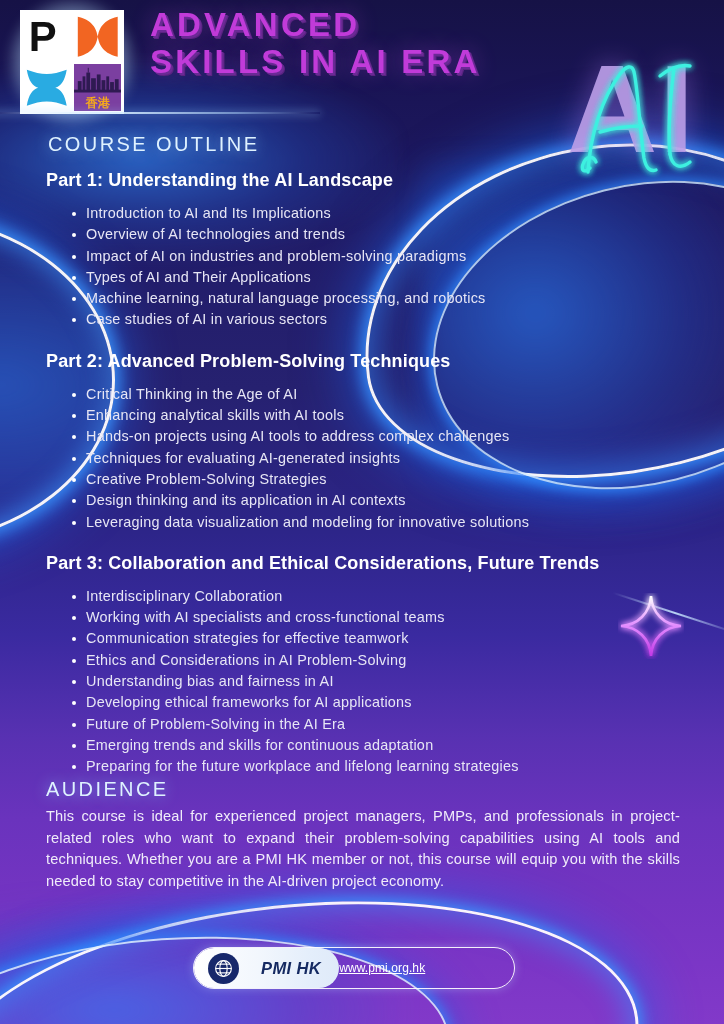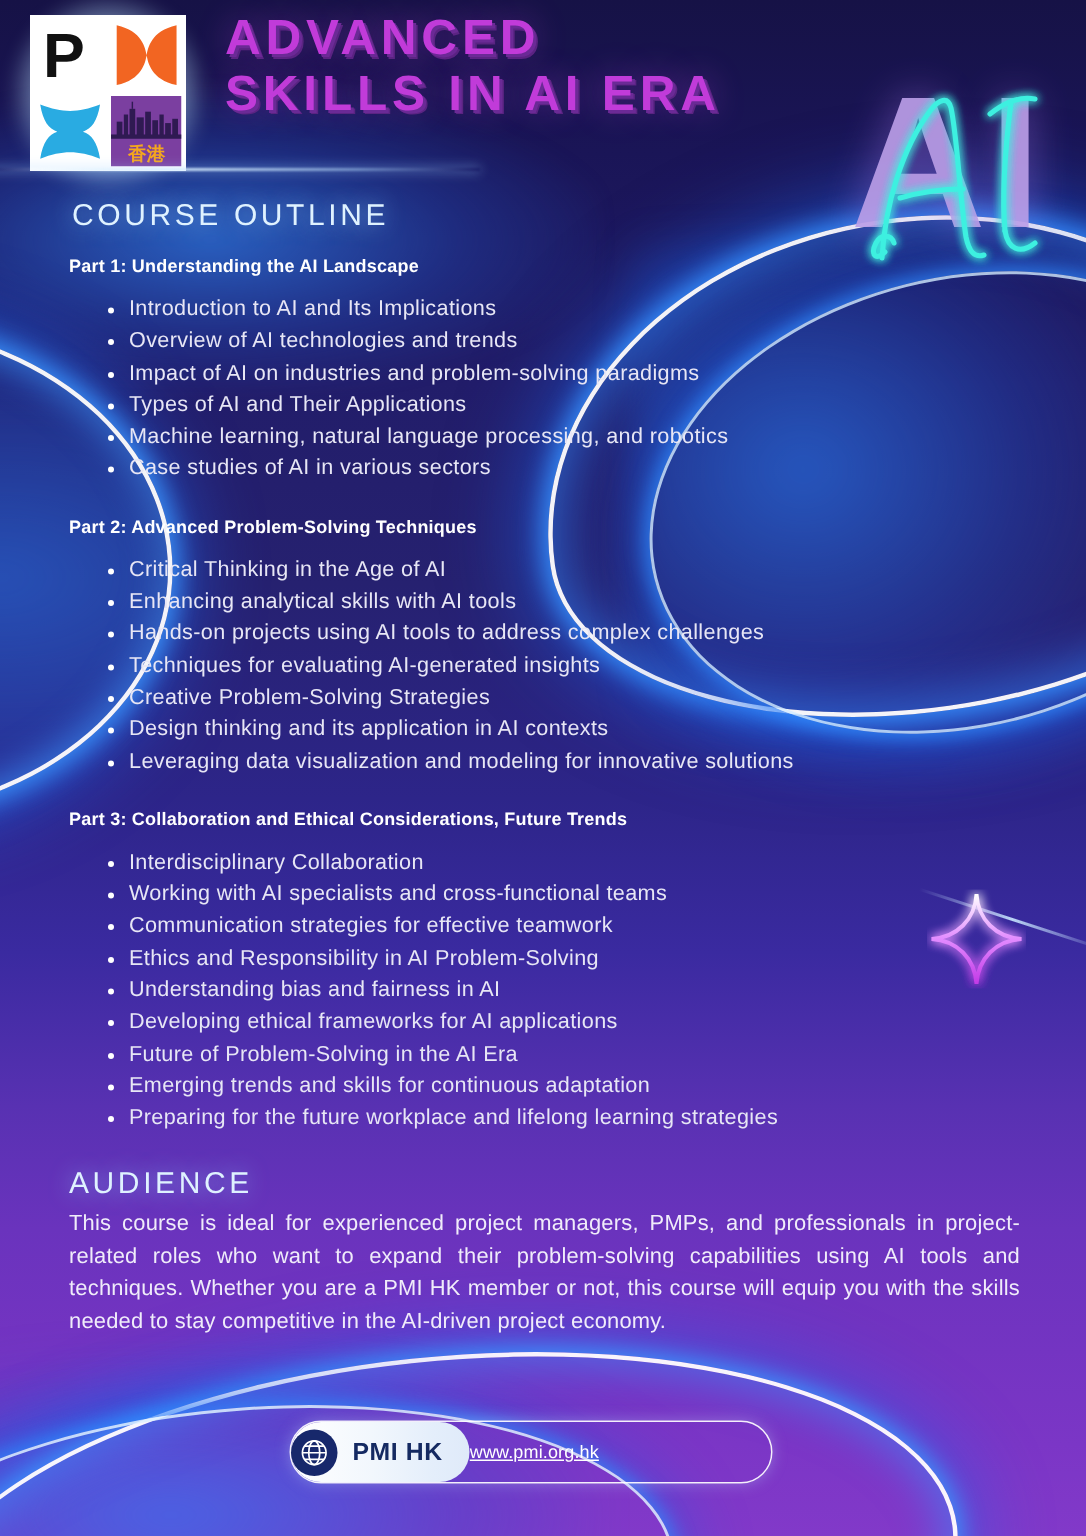--- a/index.html
+++ b/index.html
@@ -167,21 +167,21 @@
   }
   #course-outline-heading{ left:48px; top:133px; }
   #audience-heading{ left:46px; top:778px; }
 
   .outline{
     position:absolute; left:46px; top:170px; width:640px;
   }
   .part{ margin-bottom:20px; }
   .part-title{
     color:#ffffff;
-    font-size:12px;
+    font-size:18px;
     font-weight:700;
     margin-bottom:5px;
     letter-spacing:.15px;
   }
   .bullets{ list-style:none; margin:12px; padding:0; }
   .bullets li{
     position:relative;
     color:#e7e6f5;
     font-size:14.4px;
     line-height:21.3px;
@@ -208,25 +208,26 @@
   
   .footer{
     position:absolute; left:193px; top:947px;
     width:322px; height:42px;
     border:1.6px solid rgba(255,255,255,.92);
     border-radius:21px;
     display:flex; align-items:center;
     box-shadow:0 0 10px rgba(190,220,255,.35);
   }
   .footer-left{
-    display:flex; align-items:center; gap:10px;
+    display:flex; align-items:center; gap:22px;
     height:100%;
-    padding:0 18px 0 0;
+    padding:0 18px 0 14px;
     border-radius:21px;
     background:linear-gradient(90deg,#ffffff 0%,#f2f7fd 45%,#e4eefb 80%,#dfeaf9 100%);
+    font-style:italic;
   }
   .globe{
     width:31px; height:31px; border-radius:50%;
     background:#17286b;
     display:flex; align-items:center; justify-content:center;
     flex:0 0 auto;
   }
   .footer-brand{
     color:#152a62; font-size:16.5px; font-weight:700; letter-spacing:.4px;
     white-space:nowrap;
@@ -372,21 +373,21 @@
         <li><span class="dot"></span><span>Leveraging data visualization and modeling for innovative solutions</span></li>
       </ul>
     </div>
 
     <div class="part">
       <div class="part-title">Part 3: Collaboration and Ethical Considerations, Future Trends</div>
       <ul class="bullets">
         <li><span class="dot"></span><span>Interdisciplinary Collaboration</span></li>
         <li><span class="dot"></span><span>Working with AI specialists and cross-functional teams</span></li>
         <li><span class="dot"></span><span>Communication strategies for effective teamwork</span></li>
-        <li><span class="dot"></span><span>Ethics and Responsibility in AI Problem-Solving</span></li>
+        <li><span class="dot"></span><span>Ethics and Considerations in AI Problem-Solving</span></li>
         <li><span class="dot"></span><span>Understanding bias and fairness in AI</span></li>
         <li><span class="dot"></span><span>Developing ethical frameworks for AI applications</span></li>
         <li><span class="dot"></span><span>Future of Problem-Solving in the AI Era</span></li>
         <li><span class="dot"></span><span>Emerging trends and skills for continuous adaptation</span></li>
         <li><span class="dot"></span><span>Preparing for the future workplace and lifelong learning strategies</span></li>
       </ul>
     </div>
   </div>
 
   <div class="section-head" id="audience-heading">AUDIENCE</div>

